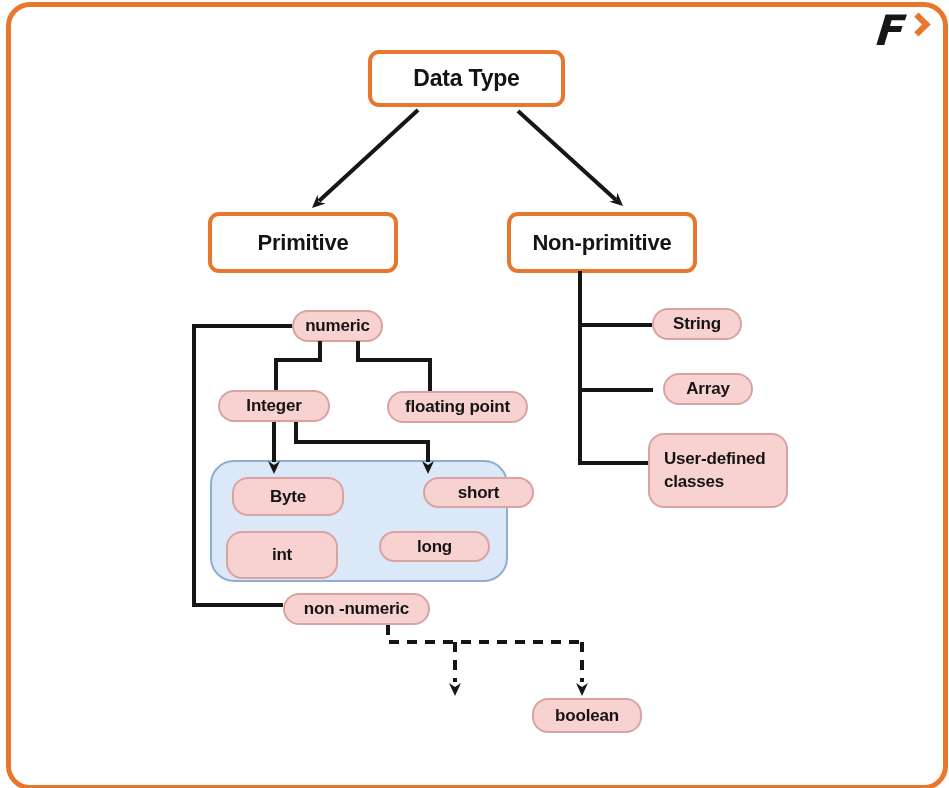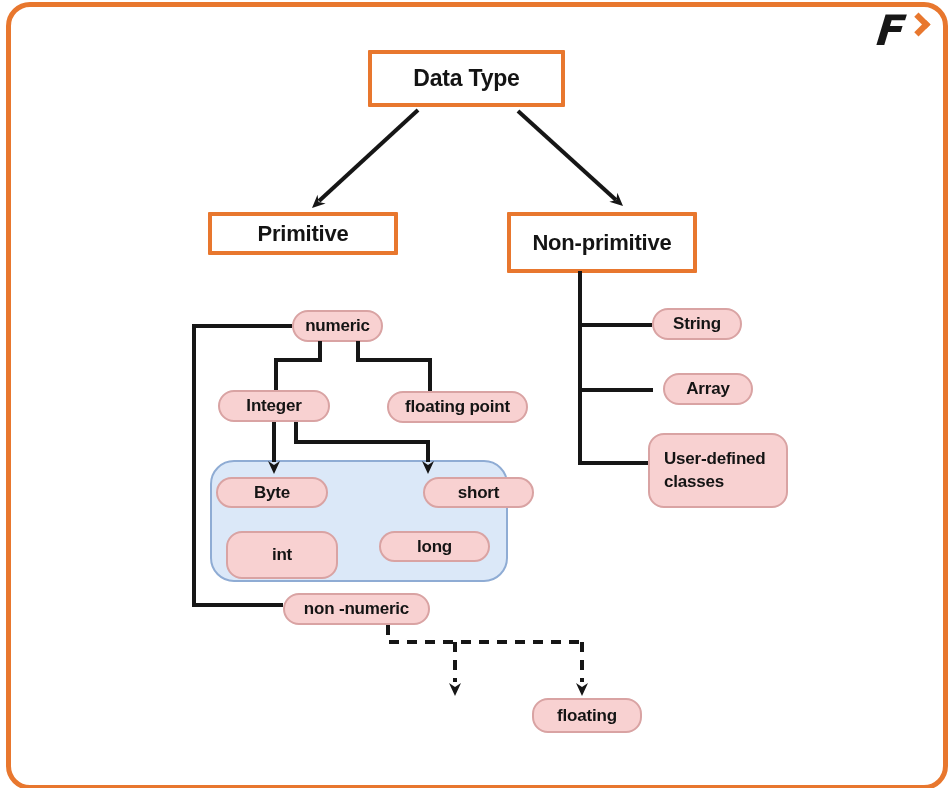--- a/index.html
+++ b/index.html
@@ -10,21 +10,21 @@
   .frame {
     position:absolute; left:6px; top:2px; right:1px; bottom:-2px;
     border:5px solid #E8772E; border-radius:24px; z-index:5; pointer-events:none;
   }
   .node {
     position:absolute; box-sizing:border-box; z-index:2;
     display:flex; align-items:center; justify-content:center;
     font-weight:bold; color:#141414; letter-spacing:-0.2px; text-align:center;
   }
   .orange-node {
-    background:#ffffff; border:4px solid #E8772E; border-radius:1px; font-size:22px;
+    background:#ffffff; border:4px solid #E8772E; border-radius:11px; font-size:22px;
   }
   .pink-node {
     background:#F8D1D1; border:2px solid #D9A3A3; border-radius:16px; font-size:17px;
   }
   .panel {
     position:absolute; box-sizing:border-box; z-index:1;
     background:#DBE8F8; border:2px solid #8FACD4; border-radius:24px;
   }
   .edges { position:absolute; left:0; top:0; z-index:3; pointer-events:none; }
   .logo { position:absolute; right:14px; top:6px; z-index:4; width:64px; height:52px; }
@@ -32,27 +32,27 @@
     position:absolute; left:6px; top:0; font-family:"DejaVu Sans", sans-serif;
     font-style:italic; font-weight:900; font-size:42px; color:#171717; transform:skewX(-6deg);
   }
   .logo-chevron {
     position:absolute; right:8px; top:10px; width:11px; height:11px;
     border-top:6px solid #E8772E; border-right:6px solid #E8772E;
     transform:rotate(45deg);
   }
   
   #n-root            { left:368px; top:50px;  width:197px; height:57px; font-size:23px; }
-  #n-primitive       { left:208px; top:212px; width:190px; height:43px; }
+  #n-primitive       { left:208px; top:212px; width:190px; height:61px; }
   #n-nonprimitive    { left:507px; top:212px; width:190px; height:61px; }
   #n-numeric         { left:292px; top:310px; width:91px;  height:32px; }
   #n-integer         { left:218px; top:390px; width:112px; height:32px; }
   #n-floating        { left:387px; top:391px; width:141px; height:32px; }
   #n-panel           { left:210px; top:460px; width:298px; height:122px; }
-  #n-byte            { left:216px; top:477px; width:112px; height:31px; }
+  #n-byte            { left:232px; top:477px; width:112px; height:39px; }
   #n-short           { left:379px; top:477px; width:111px; height:31px;margin-left:44px; }
   #n-int             { left:226px; top:531px; width:112px; height:48px; }
   #n-long            { left:379px; top:531px; width:111px; height:31px; }
   #n-nonnumeric      { left:283px; top:593px; width:147px; height:32px; }
   #n-character       { left:403px; top:700px; width:110px; height:33px; }
   #n-boolean         { left:532px; top:698px; width:110px; height:35px; }
   #n-string          { left:652px; top:308px; width:90px;  height:32px; }
   #n-array           { left:653px; top:373px; width:90px;  height:32px;margin-left:10px; }
   #n-userdefined     { left:648px; top:433px; width:140px; height:75px;
                        justify-content:flex-start; text-align:left;
@@ -115,21 +115,21 @@
   <div class="node pink-node" id="n-numeric">numeric</div>
   <div class="node pink-node" id="n-integer">Integer</div>
   <div class="node pink-node" id="n-floating">floating point</div>
 
   <div class="node pink-node" id="n-byte">Byte</div>
   <div class="node pink-node" id="n-short">short</div>
   <div class="node pink-node" id="n-int">int</div>
   <div class="node pink-node" id="n-long">long</div>
 
   <div class="node pink-node" id="n-nonnumeric">non -numeric</div>
-  <div class="node pink-node" id="n-boolean">floating</div>
+  <div class="node pink-node" id="n-boolean">boolean</div>
 
   <div class="node pink-node" id="n-string">String</div>
   <div class="node pink-node" id="n-array">Array</div>
   <div class="node pink-node" id="n-userdefined">
     <span>User-defined classes</span>
   </div>
 
 </div>
 
 </body></html>

